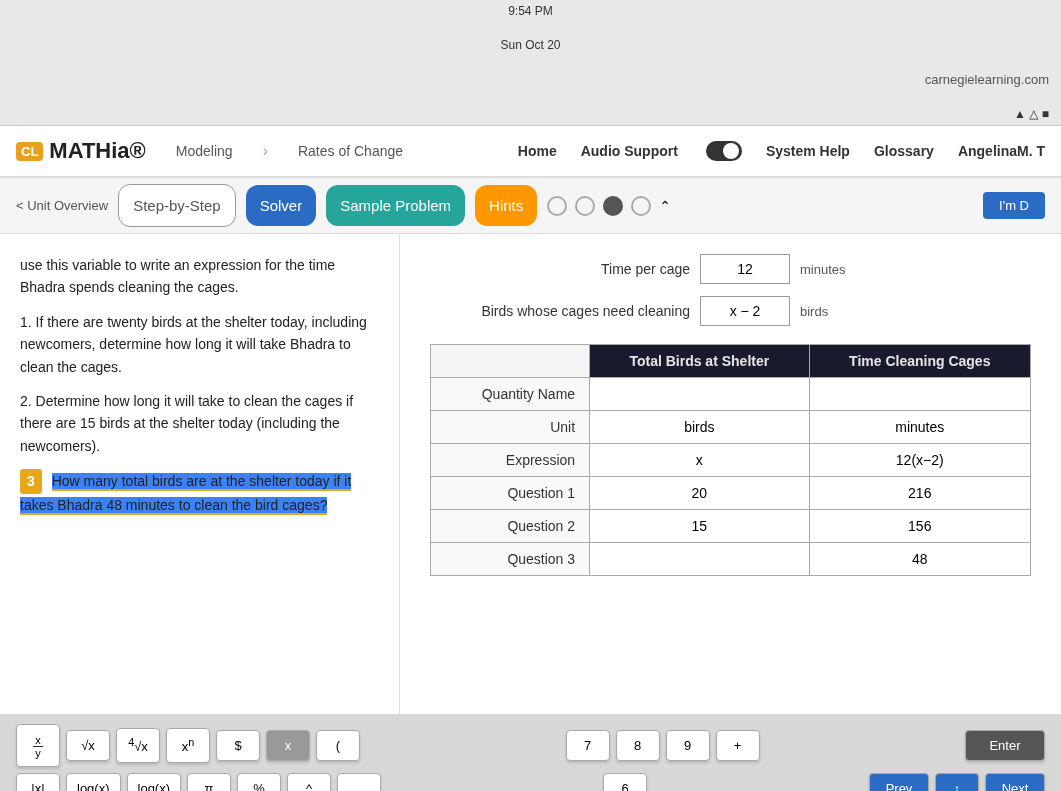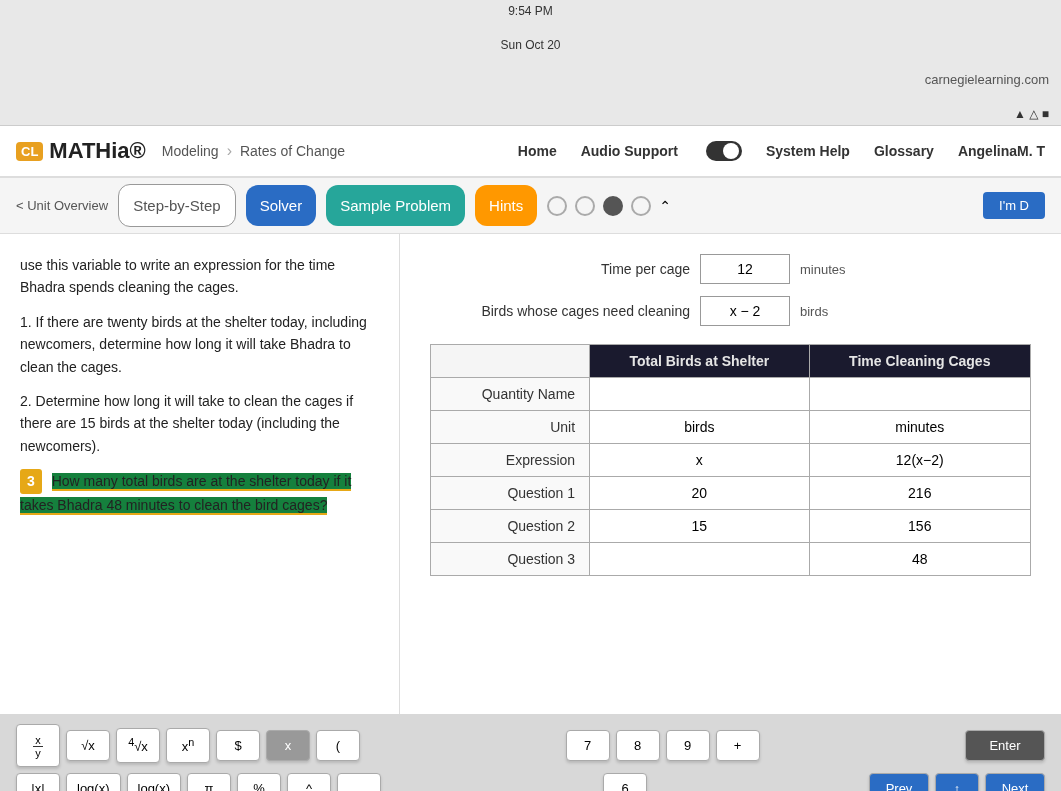--- a/index.html
+++ b/index.html
@@ -25,21 +25,21 @@
     }
 
     
     .top-nav {
       background: white;
       border-bottom: 2px solid #ddd;
       padding: 0 16px;
       display: flex;
       align-items: center;
       height: 52px;
-      gap: 8px;
+      gap: 30px;
     }
     .logo-area {
       display: flex;
       align-items: center;
       gap: 6px;
       font-size: 22px;
       font-weight: bold;
       color: #222;
     }
     .cl-badge {
@@ -149,21 +149,21 @@
       font-size: 14px;
       color: #222;
       line-height: 1.6;
       border-right: 1px solid #ddd;
     }
     .left-panel p { margin-bottom: 12px; }
     .question-block {
       margin-top: 10px;
     }
     .question-highlight {
-      background: #15803d;
+      background: #3b82f6;
       border-bottom: 2px solid #e6a817;
       display: inline;
     }
 
     
     .right-panel {
       flex: 1;
       padding: 20px 30px;
     }
 
@@ -333,21 +333,21 @@
   <span>Sun Oct 20</span>
   <span style="margin-left:auto; font-size:13px; color:#555;">carnegielearning.com</span>
   <span style="margin-left:auto;">▲ △ ■</span>
 </div>
 
 <div class="top-nav">
   <div class="logo-area">
     <span class="cl-badge">CL</span>
     <span>MATHia®</span>
   </div>
-  <span style="font-size:14px;color:#555;cursor:pointer;margin-left:8px;">Modeling</span>
+  <span style="font-size:14px;color:#555;cursor:pointer;">Modeling</span>
   <span style="color:#aaa;">›</span>
   <span style="font-size:14px;color:#555;cursor:pointer;">Rates of Change</span>
   <div class="nav-links">
     <span>Home</span>
     <span>Audio Support</span>
     <div class="audio-toggle">
       <div class="toggle-ball"></div>
     </div>
     <span>System Help</span>
     <span>Glossary</span>

